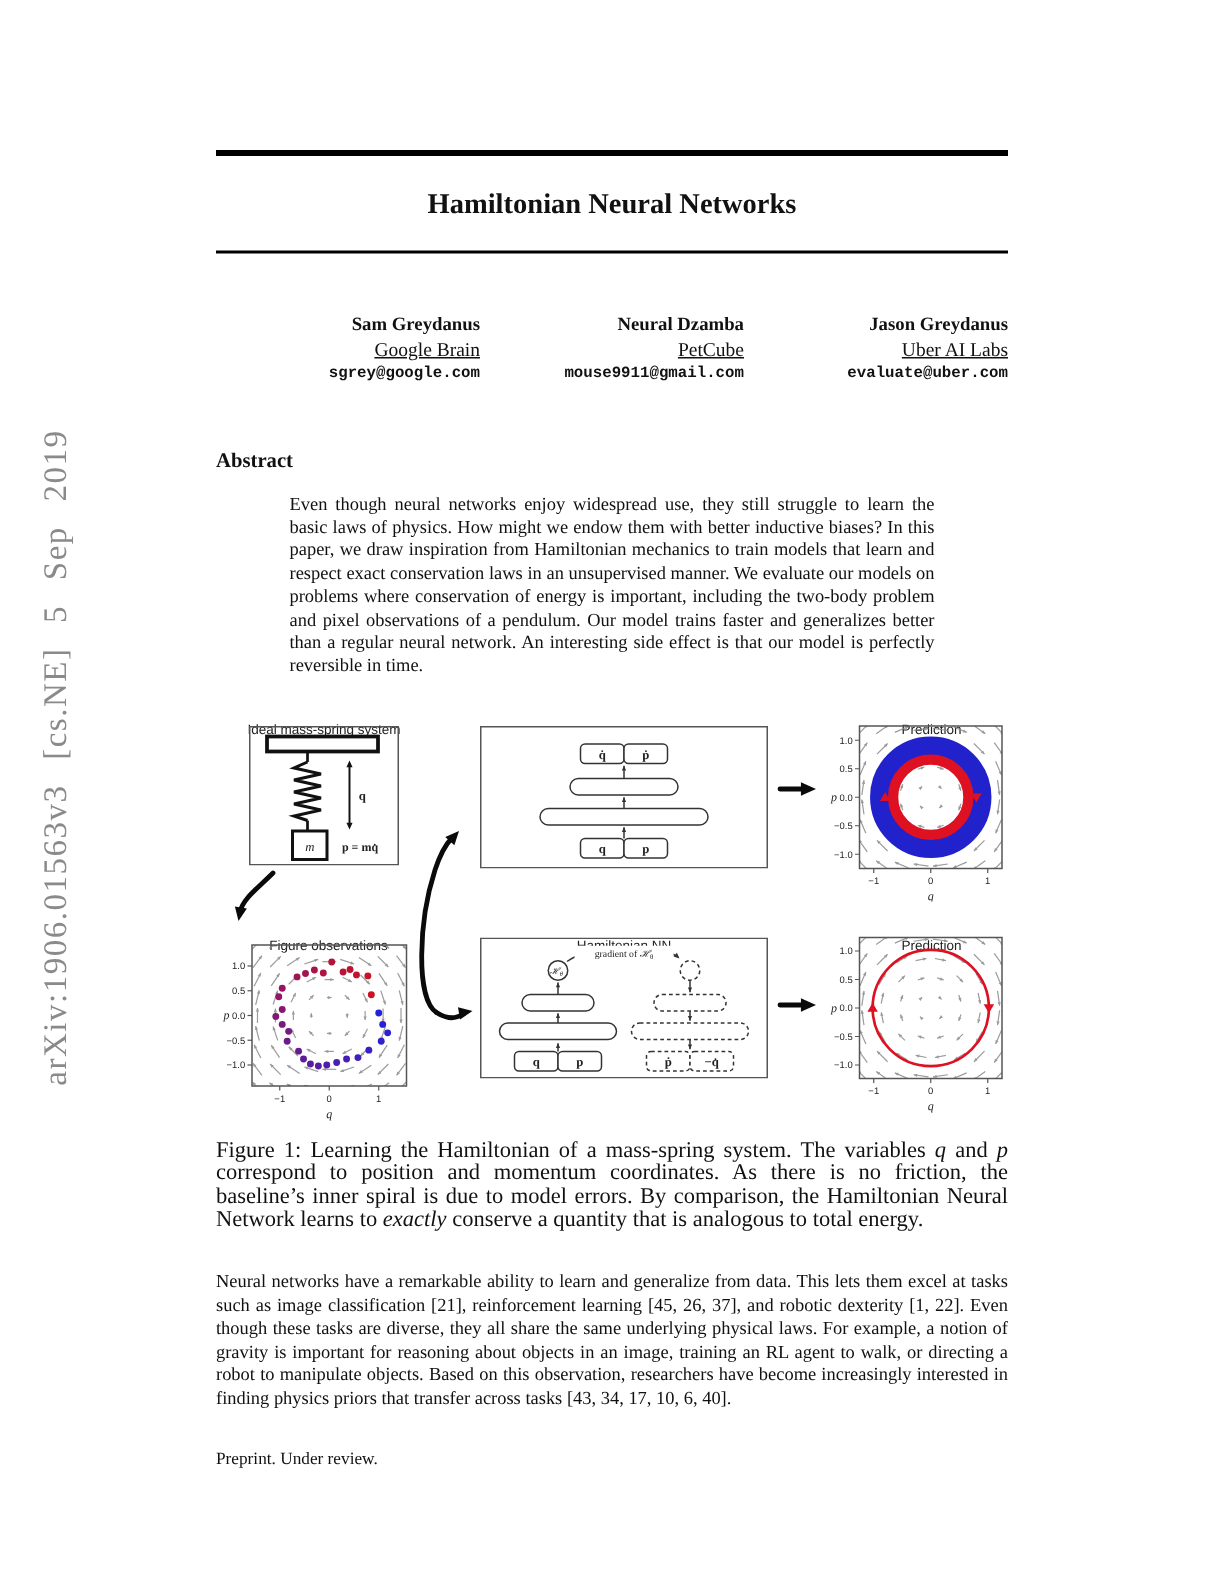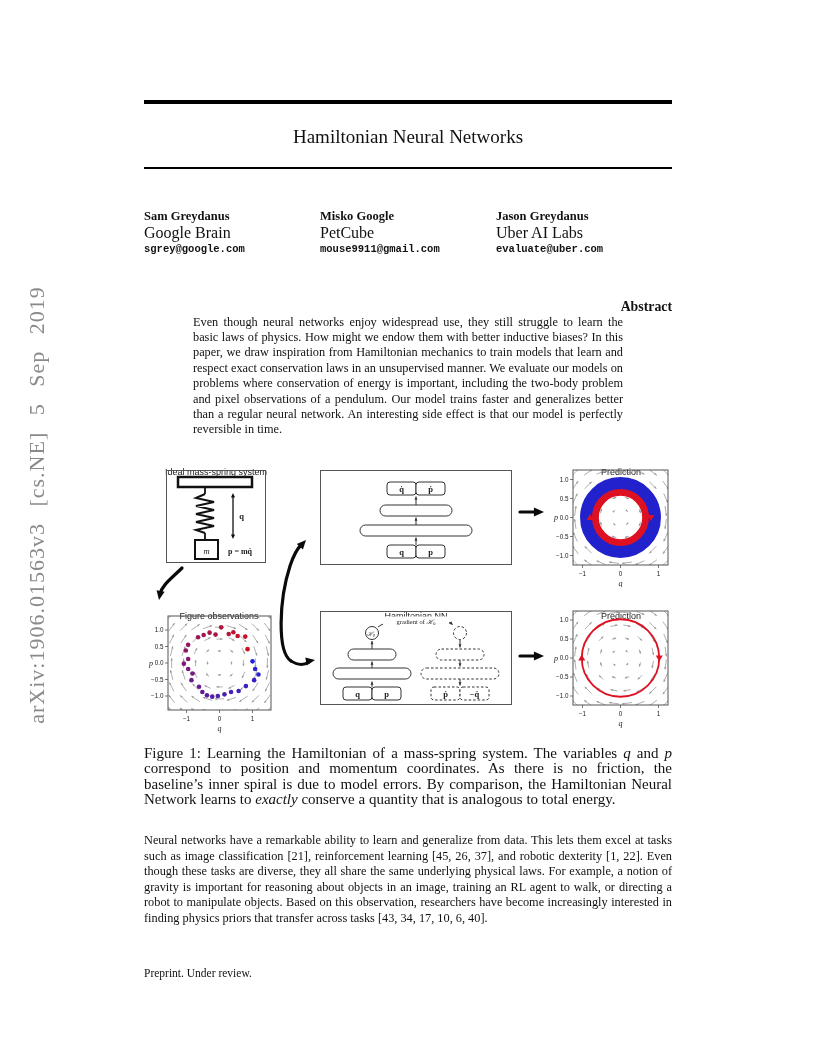--- a/index.html
+++ b/index.html
@@ -3,28 +3,28 @@
 <meta charset="utf-8">
 <style>
   html,body{margin:0;padding:0;background:#e8e8e8;}
   .page{position:relative;width:816px;height:1056px;background:#ffffff;margin:0 auto;
         font-family:"Liberation Serif",serif;color:#111;overflow:hidden;}
   .arxiv-banner{position:absolute;top:505px;left:37px;transform:translate(-50%,-50%) rotate(-90deg);
         white-space:nowrap;color:#8a8a8a;font-size:22px;letter-spacing:1px;word-spacing:10px;}
   .col{position:absolute;left:144px;top:0;width:528px;}
   .rule-thick{height:4px;background:#000;margin-top:100px;}
   .rule-thin{height:1.5px;background:#000;margin-top:19px;}
-  .paper-title{margin-top:22px;text-align:center;font-size:19px;font-weight:normal;}
+  .paper-title{margin-top:22px;text-align:center;font-size:19px;font-weight:bold;}
   .authors{display:flex;margin-top:40px;}
-  .author{flex:1;text-align:left;line-height:15px;}
+  .author{flex:1;text-align:right;line-height:15px;}
   .author .name{font-weight:bold;font-size:12.5px;}
-  .author .affil{font-size:16px;margin-top:1px;}
+  .author .affil{font-size:13px;margin-top:1px;text-decoration:underline;}
   .author .email{font-family:"Liberation Mono",monospace;font-size:10.5px;margin-top:2px;font-weight:bold;}
-  .abstract-head{margin-top:42px;text-align:right;font-weight:bold;font-size:13.8px;}
-  .abstract-body{width:430px;margin:0 auto 0;font-size:12.3px;line-height:15.4px;text-align:justify;}
+  .abstract-head{margin-top:42px;text-align:left;font-weight:bold;font-size:13.8px;}
+  .abstract-body{width:430px;margin:14px auto 0;font-size:12.3px;line-height:15.4px;text-align:justify;}
   .figure{position:relative;margin-top:10px;height:290px;}
   .figure svg{position:absolute;}
   .fig-title{position:absolute;text-align:center;font-family:"Liberation Sans",sans-serif;
         font-size:9px;color:#222;margin-top:16px;}
   .caption{margin-top:8px;font-size:15px;line-height:15.4px;text-align:justify;}
   .section-head{margin-top:26px;font-size:14.6px;font-weight:bold;}
   .section-head .num{margin-right:18px;}
   .body-par{margin-top:26px;font-size:12.3px;line-height:15.5px;text-align:justify;}
   .footer{position:absolute;left:144px;top:967px;font-size:11.5px;}
 </style>
@@ -40,21 +40,21 @@
     <div class="paper-title">Hamiltonian Neural Networks</div>
     <div class="rule-thin"></div>
 
     <div class="authors">
       <div class="author">
         <div class="name">Sam Greydanus</div>
         <div class="affil">Google Brain</div>
         <div class="email">sgrey@google.com</div>
       </div>
       <div class="author">
-        <div class="name">Misko Google</div>
+        <div class="name">Neural Dzamba</div>
         <div class="affil">PetCube</div>
         <div class="email">mouse9911@gmail.com</div>
       </div>
       <div class="author">
         <div class="name">Jason Greydanus</div>
         <div class="affil">Uber AI Labs</div>
         <div class="email">evaluate@uber.com</div>
       </div>
     </div>
 

